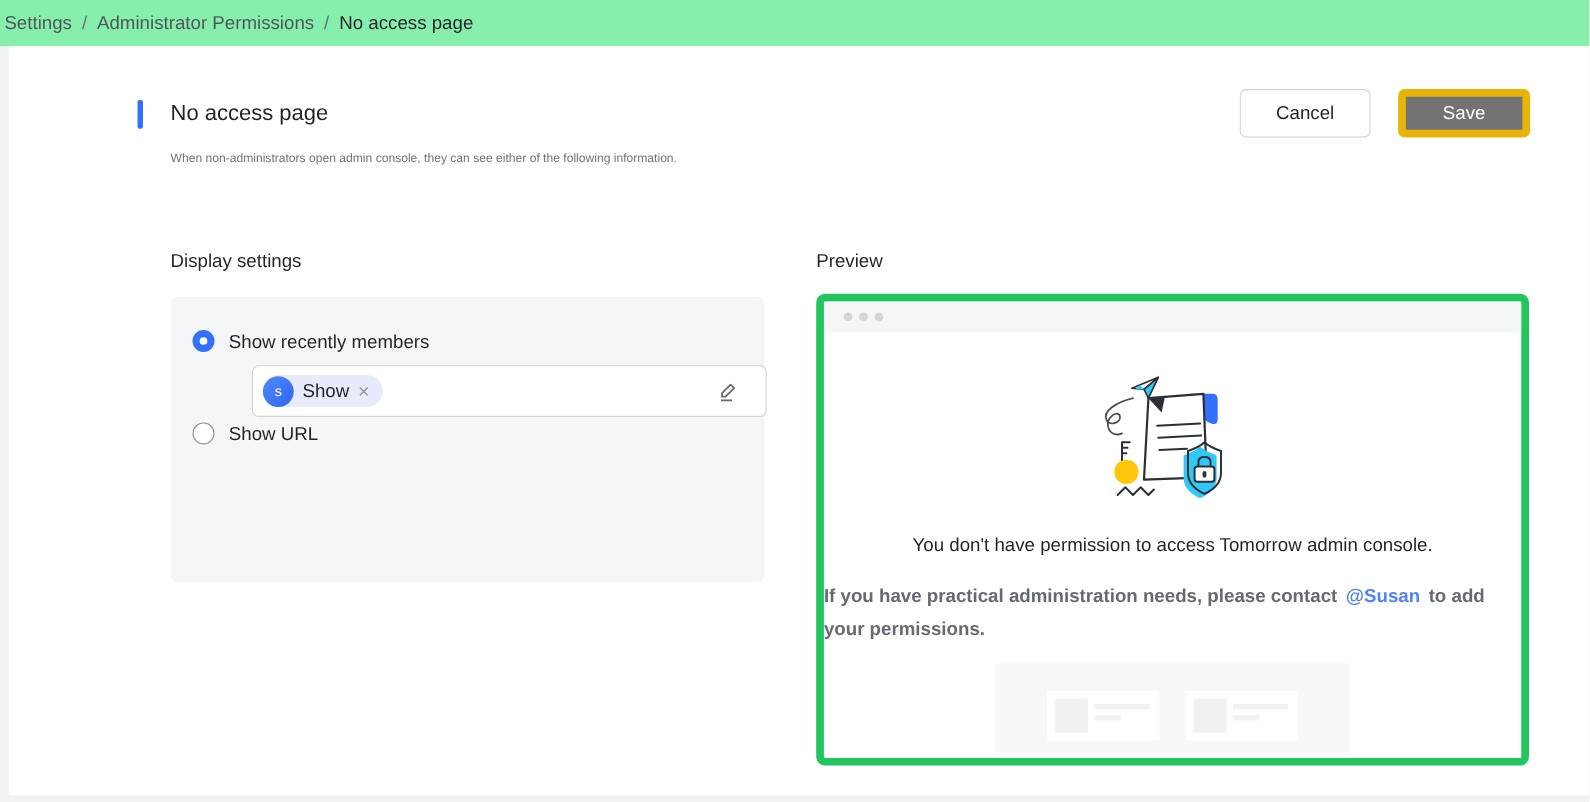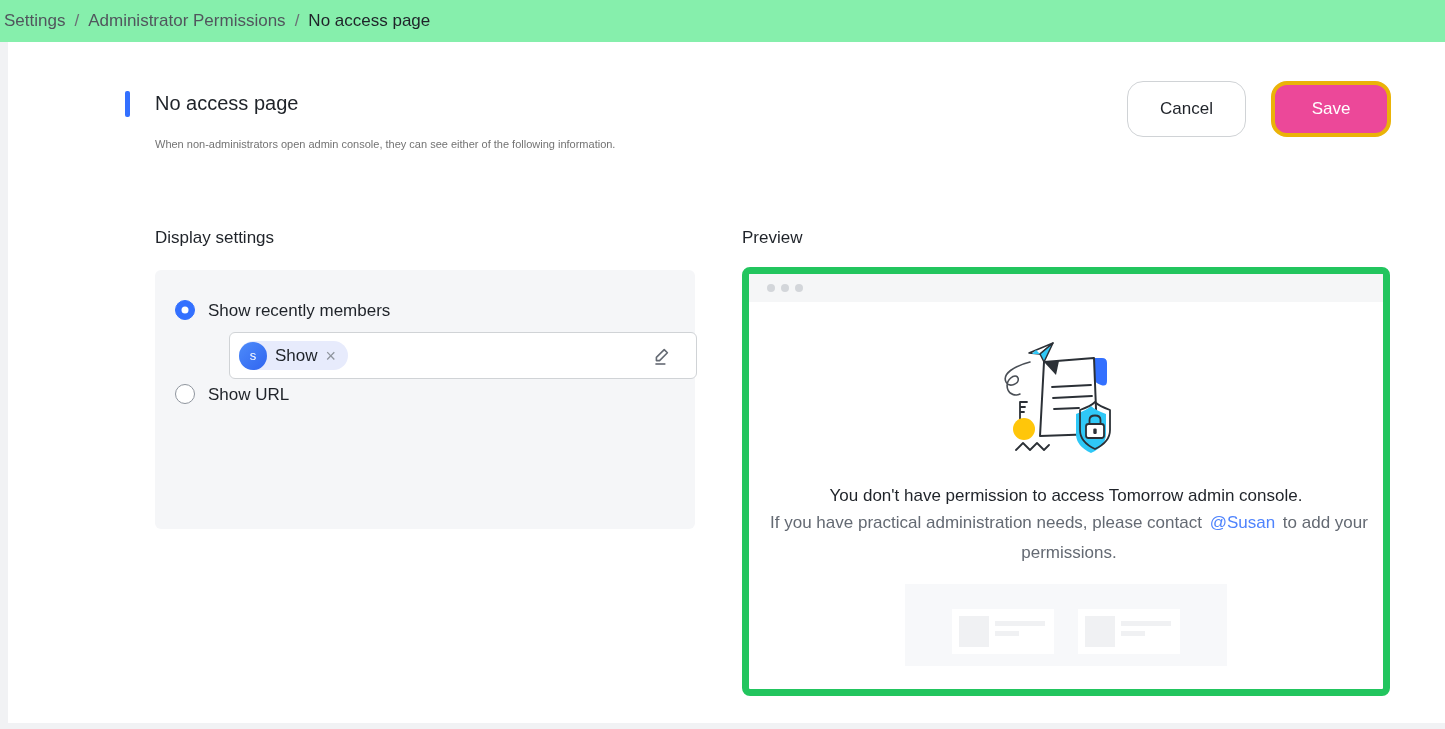--- a/index.html
+++ b/index.html
@@ -32,32 +32,32 @@
   }
   .page-title {
     position:absolute; left:147px; top:47px;
     font-size:20px; line-height:28px; font-weight:500; color:#1f2329;
   }
   .page-desc {
     position:absolute; left:147px; top:91px;
     font-size:11px; line-height:22px; color:#737373;
   }
   .btn {
-    position:absolute; top:39px; height:56px;
-    border-radius:16px; font-size:17px; font-family:inherit;
+    position:absolute; top:39px; height:44px;
+    border-radius:6px; font-size:17px; font-family:inherit;
     display:flex; align-items:center; justify-content:center;
     cursor:pointer;
   }
   .btn-cancel {
     left:1119px; width:119px;
     background:#ffffff; border:1px solid #d0d3d6; color:#1f2329;
   }
   .btn-save {
     left:1263px; width:120px;
-    background:#ec4899; border:4px solid #eab308; color:#ffffff;
+    background:#737373; border:7px solid #eab308; color:#ffffff;
   }
   .section-label {
     position:absolute; top:185px;
     font-size:17px; line-height:22px; color:#1f2329;
   }
   .label-display { left:147px;text-align:right; }
   .label-preview { left:734px; }
   
   .settings-panel {
     position:absolute; left:147px; top:228px; width:540px; height:259px;
@@ -111,22 +111,22 @@
     height:28px; background:#f5f6f7;
     display:flex; align-items:center; padding-left:18px;
   }
   .dot { width:8px; height:8px; border-radius:50%; background:#d3d6da; margin-right:6px; }
   .illus-wrap { text-align:center; margin-top:38px; height:125px; }
   .msg-title {
     margin-top:21px; text-align:center;
     font-size:17px; line-height:20px; font-weight:500; color:#1f2329;
   }
   .msg-body {
-    margin:2px auto 0 auto; width:640px; text-align:center;
-    font-size:17px; line-height:30px; color:#646a73;
+    margin:21px auto 0 auto; width:640px; 
+    font-size:17px; line-height:30px; color:#646a73;font-weight:bold;
   }
   .mention { color:#4e83fd; cursor:pointer; margin:0 3px; }
   .skeleton-panel {
     margin:16px auto 0 auto; width:322px; height:82px;
     background:#f7f8fa;
     display:flex; justify-content:center; gap:24px; padding-top:25px;
   }
   .skel-card {
     width:102px; height:45px; background:#ffffff; position:relative;
   }

